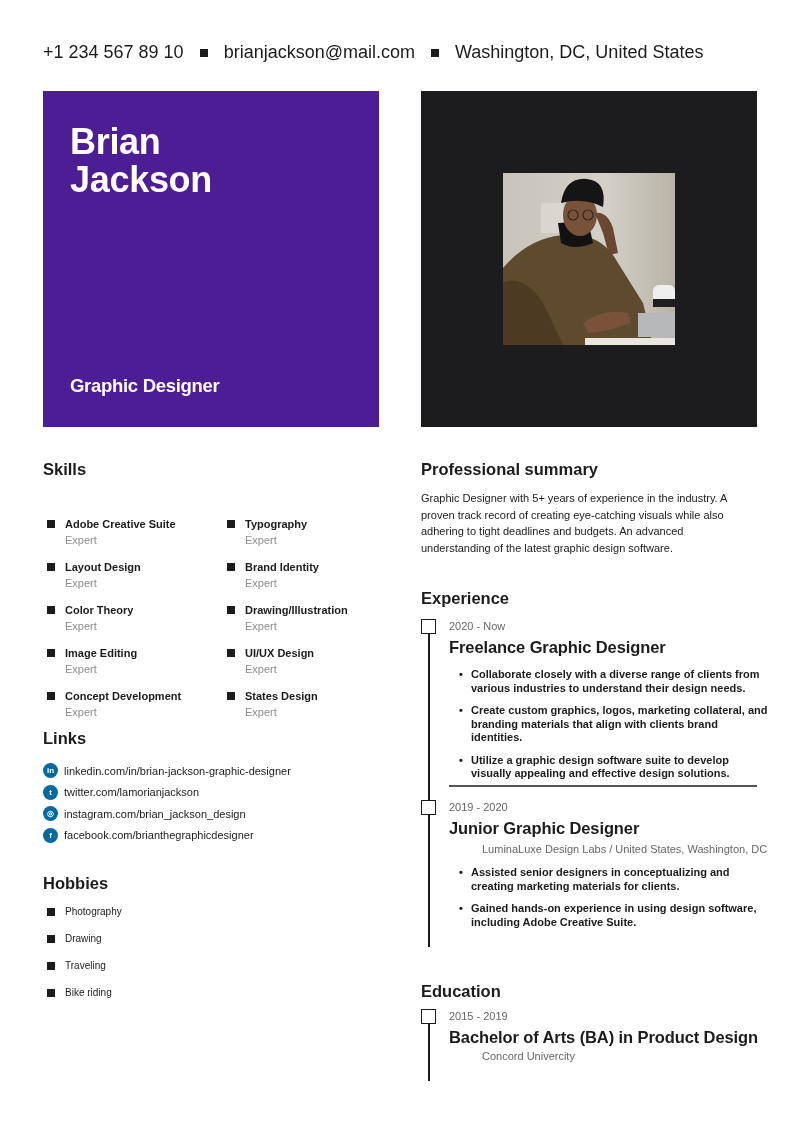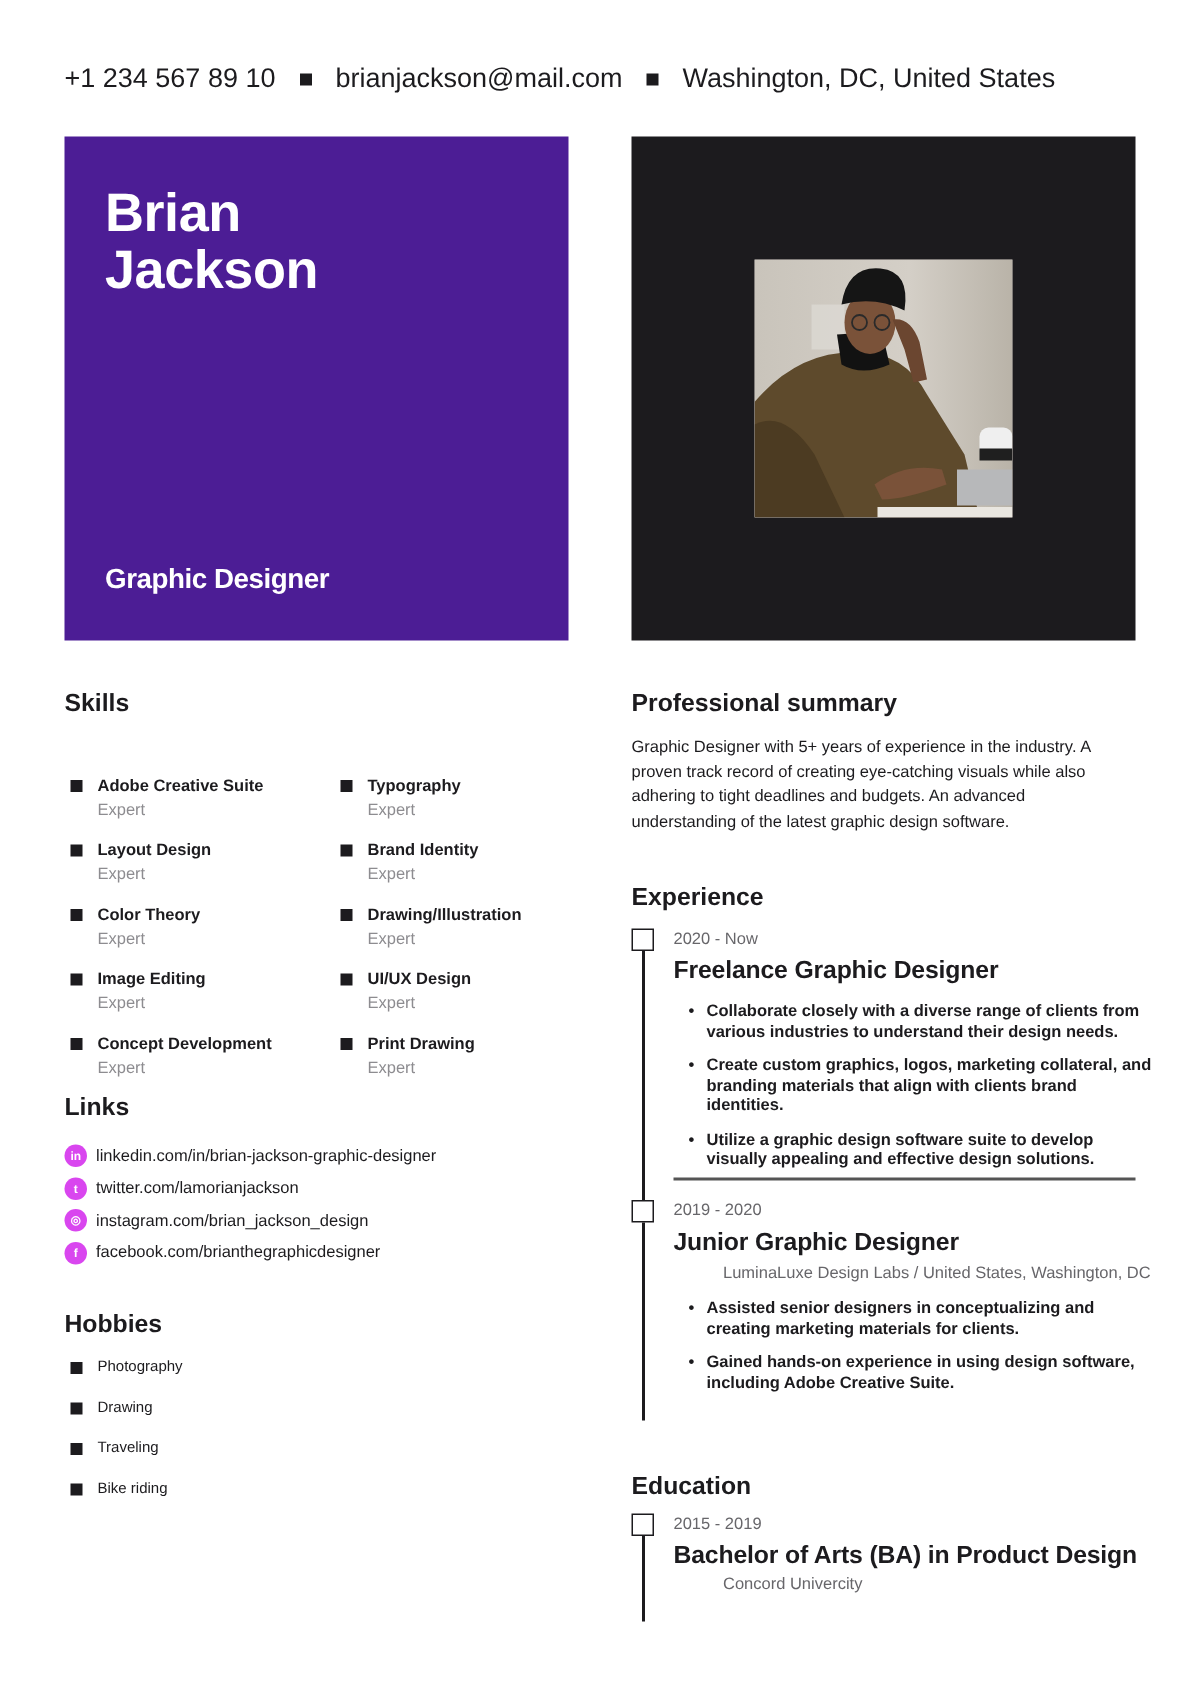--- a/index.html
+++ b/index.html
@@ -19,21 +19,21 @@
   .h2 { position: absolute; font-size: 16.5px; font-weight: 700; color: #1c1b1e; }
 
   .skills { position: absolute; left: 47px; top: 491px; width: 340px; display: grid; grid-template-columns: 180px 160px; row-gap: 11px; margin-top: 26px; }
   .skill { position: relative; padding-left: 18px; }
   .skill .bullet { position: absolute; left: 0; top: 3px; width: 8px; height: 8px; background: #1c1b1e; }
   .skill .sname { font-size: 11px; font-weight: 700; line-height: 14px; }
   .skill .slevel { font-size: 11px; color: #8d8c90; line-height: 18px; }
 
   .links { position: absolute; left: 43px; top: 760px; }
   .link { display: flex; align-items: center; height: 21.5px; font-size: 11px; color: #1c1b1e; }
-  .link .ic { width: 15px; height: 15px; border-radius: 50%; background: #d946ef; color: #fff; font-size: 8px; font-weight: 700; display: flex; align-items: center; justify-content: center; margin-right: 6px; }
+  .link .ic { width: 15px; height: 15px; border-radius: 50%; background: #0369a1; color: #fff; font-size: 8px; font-weight: 700; display: flex; align-items: center; justify-content: center; margin-right: 6px; }
 
   .hobbies { position: absolute; left: 47px; top: 904px; }
   .hobby { position: relative; padding-left: 18px; font-size: 10px; height: 27px; line-height: 16px; }
   .hobby .bullet { position: absolute; left: 0; top: 4px; width: 8px; height: 8px; background: #1c1b1e; }
 
   .summary { position: absolute; left: 421px; top: 490px; width: 330px; font-size: 11px; line-height: 16.5px; color: #1c1b1e; }
 
   .tl-line { position: absolute; width: 1.5px; background: #1c1b1e; }
   .tl-box { position: absolute; width: 15px; height: 15px; border: 1.5px solid #1c1b1e; background: #fff; }
   .period { position: absolute; font-size: 11px; color: #67666a; }
@@ -143,21 +143,21 @@
     <div class="sname">UI/UX Design</div>
     <div class="slevel">Expert</div>
   </div>
   <div class="skill">
     <span class="bullet"></span>
     <div class="sname">Concept Development</div>
     <div class="slevel">Expert</div>
   </div>
   <div class="skill">
     <span class="bullet"></span>
-    <div class="sname">Print Drawing</div>
+    <div class="sname">States Design</div>
     <div class="slevel">Expert</div>
   </div>
 </div>
 
 <div class="h2" style="left:43px; top:729px;">Links</div>
 <div class="links">
   <div class="link">
     <span class="ic">in</span>
     <span>linkedin.com/in/brian-jackson-graphic-designer</span>
   </div>

